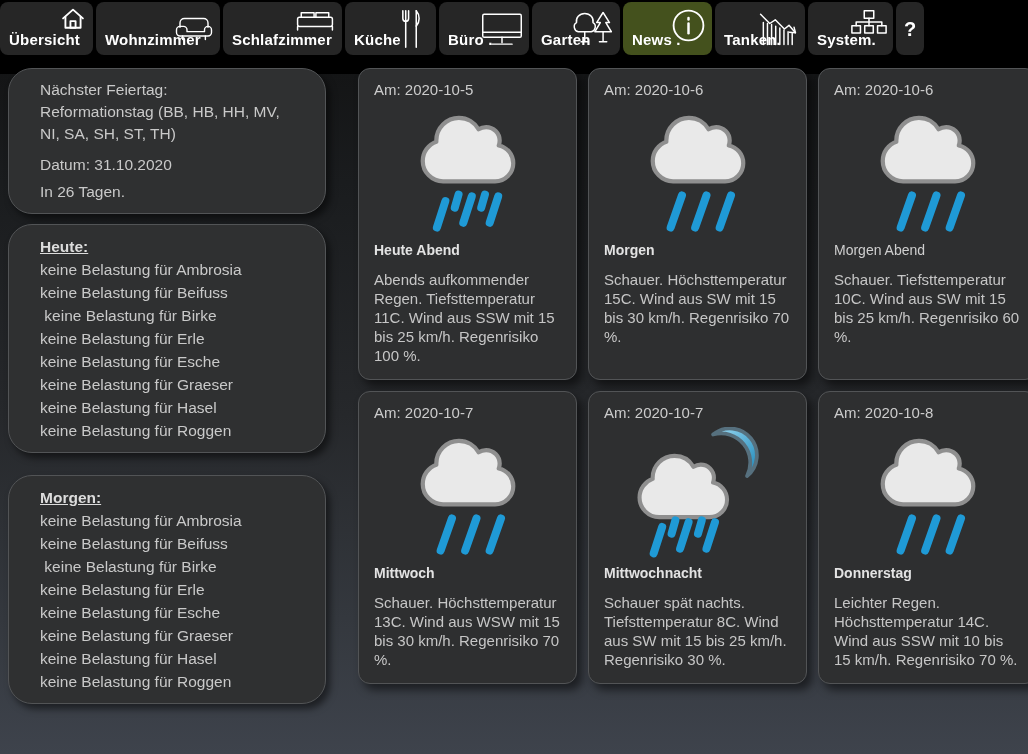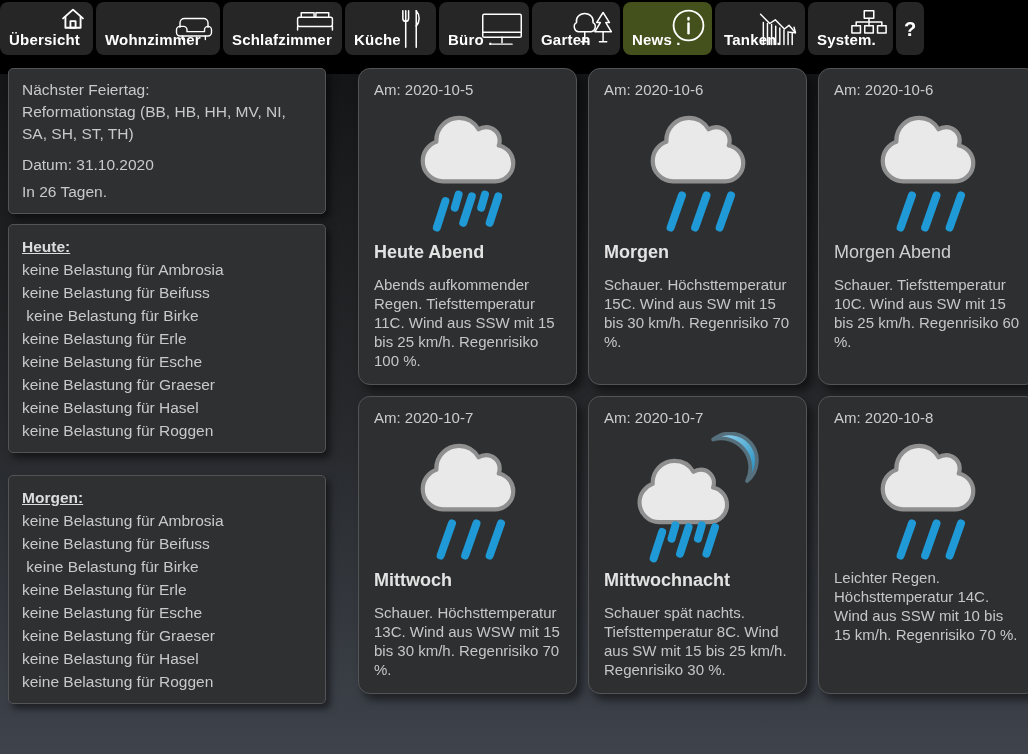--- a/index.html
+++ b/index.html
@@ -31,22 +31,22 @@
   .tab-icon.top{top:3px;transform:none;}
   .tab-icon svg{stroke:#fff;fill:none;stroke-width:1.6;stroke-linecap:round;stroke-linejoin:round;}
   .tab-icon svg .fill{fill:#fff;stroke:none;}
   .tab-help-label{
     position:absolute;left:0;right:0;top:50%;transform:translateY(-50%);
     text-align:center;color:#fff;font-size:20px;font-weight:700;
   }
   
   .left-col{position:absolute;left:8px;top:68px;width:318px;}
   .panel{
-    background:#2f3031;border:1px solid #525456;border-radius:5px;
-    padding:10px 13px;box-shadow:4px 5px 7px rgba(0,0,0,.5);
+    background:#2f3031;border:1px solid #525456;border-radius:24px;
+    padding:10px 31px;box-shadow:4px 5px 7px rgba(0,0,0,.5);
     color:#c9c9c9;font-size:15.5px;line-height:22px;
   }
   .panel-holiday{margin-bottom:10px;}
   .panel-pollen-today{margin-bottom:22px;}
   .holiday-line{white-space:pre-wrap;}
   .holiday-gap{margin-top:9px;}
   .holiday-gap2{margin-top:5px;}
   .panel-title{font-weight:700;color:#dcdcdc;line-height:23px;text-decoration:underline;}
   .list-item{white-space:pre-wrap;line-height:23px;}
   
@@ -54,21 +54,21 @@
     position:absolute;left:338px;top:68px;width:680px;
     display:grid;grid-template-columns:repeat(3,219px);column-gap:11px;row-gap:11px;padding-left:20px;
   }
   .card{
     background:#2e2f30;border:1px solid #525456;border-radius:12px;
     padding:12px 15px 14px 15px;box-shadow:5px 6px 8px rgba(0,0,0,.5);
     min-height:279px;color:#c9c9c9;
   }
   .card-date{font-size:15px;color:#cccccc;margin-bottom:2px;}
   .card-icon{height:140px;display:flex;align-items:center;justify-content:center;}
-  .card-title{font-size:18px;font-weight:700;color:#e3e3e3;margin:2px 0 12px 0;}
+  .card-title{font-size:14px;font-weight:700;color:#e3e3e3;margin:2px 0 12px 0;}
   .card-title.regular{font-weight:400;color:#cfcfcf;}
   .card-text{font-size:15px;line-height:19px;color:#c6c6c6;}
   
   .cloud{fill:#e9e9e9;stroke:#8f8f8f;stroke-width:30;stroke-linejoin:round;}
   .rain path{stroke:var(--rain-blue);stroke-width:8.5;stroke-linecap:round;fill:none;}
   .moon{stroke:#56707e;stroke-width:4;stroke-linejoin:round;}
 </style>
 </head>
 <body>
 
@@ -321,18 +321,19 @@
       <div class="card-icon">
   <svg viewBox="0 0 140 140" width="132" height="132">
     <path class="cloud" transform="translate(22,10) scale(0.15)" d="M537.6 226.6c4.1-10.7 6.4-22.4 6.4-34.6 0-53-43-96-96-96-19.7 0-38.1 6-53.3 16.2C367 64.2 315.3 32 256 32c-88.4 0-160 71.6-160 160 0 2.7.1 5.4.2 8.1C40.2 219.8 0 273.2 0 336c0 79.5 64.5 144 144 144h368c70.7 0 128-57.3 128-128 0-61.9-44-113.6-102.4-125.4z"></path>
     <g class="rain">
       <path d="M53 97 L41 131"></path>
       <path d="M79 97 L67 131"></path>
       <path d="M105 97 L93 131"></path>
     </g>
   </svg>
 </div>
+      <div class="card-title">Donnerstag</div>
       <div class="card-text">Leichter Regen. Höchsttemperatur 14C. Wind aus SSW mit 10 bis 15 km/h. Regenrisiko 70 %.</div>
     </div>
 
   </section>
 
 </div>
 
 </body></html>

